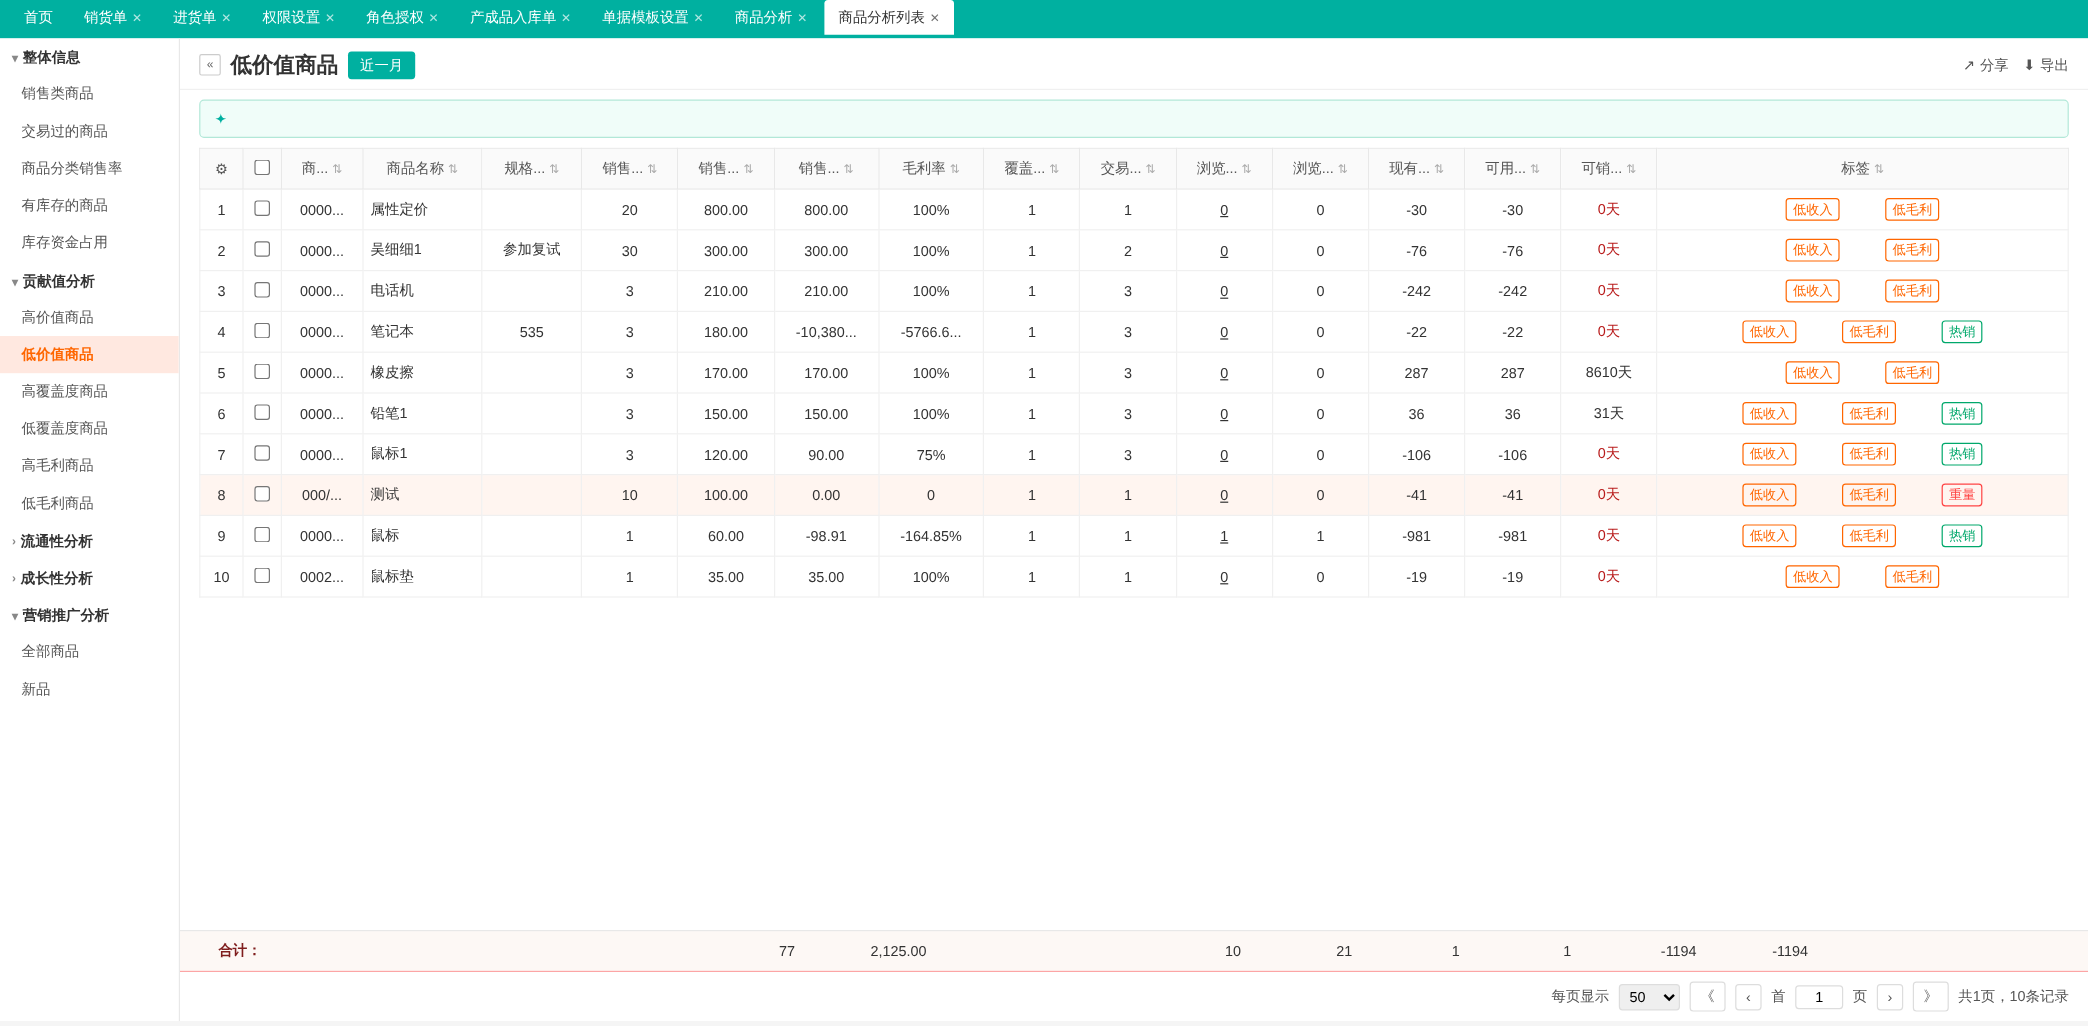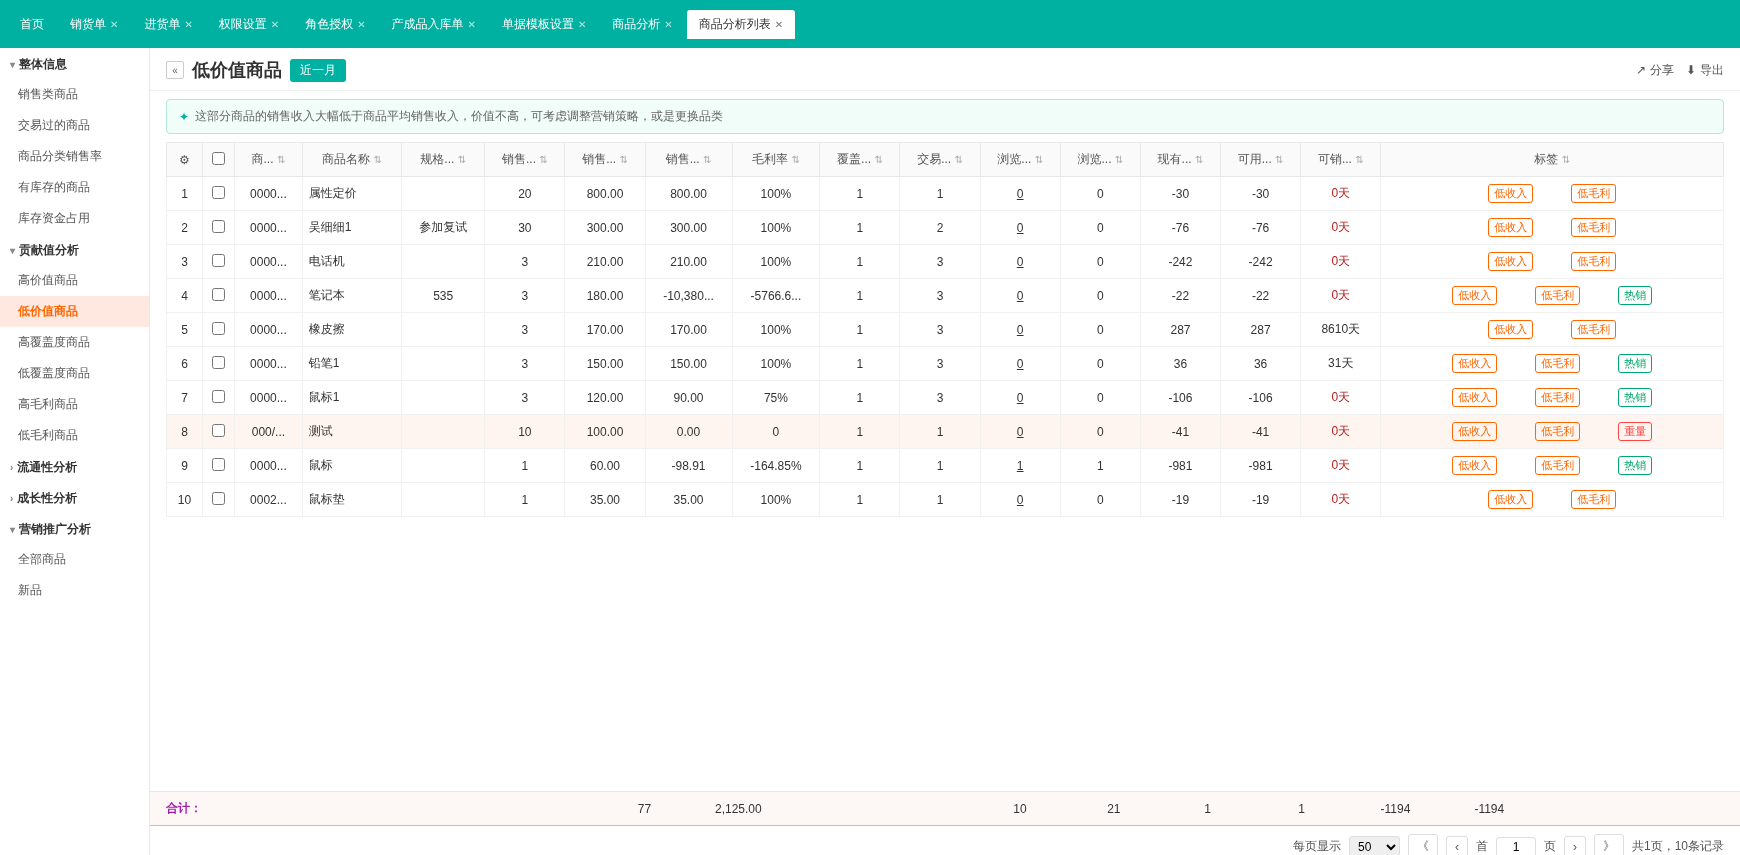--- a/index.html
+++ b/index.html
@@ -1,23 +1,23 @@
 <!DOCTYPE html>
 <html><head>
   <meta charset="utf-8">
   <style>
     * { box-sizing: border-box; margin: 0; padding: 0; font-family: 'Microsoft YaHei', Arial, sans-serif; font-size: 12px; }
     body { background: #f5f5f5; overflow: hidden; }
 
     
     .top-nav {
       background: #00b0a0;
-      height: 48px;
-      display: flex;
-      align-items: center;
+      height: 32px;
+      display: flex;
+      align-items: flex-start;
       padding: 0 8px;
       gap: 2px;
     }
     .nav-item {
       color: #fff;
       padding: 6px 12px;
       cursor: pointer;
       white-space: nowrap;
       border-radius: 3px 3px 0 0;
       display: flex;
@@ -194,21 +194,21 @@
 
     
     .footer-bar {
       border-top: 1px solid #e8e8e8;
       padding: 8px 16px;
       background: #fdf8f5;
       display: flex;
       align-items: center;
       gap: 0;
     }
-    .footer-label { color: #a21caf; font-weight: bold; padding-right: 20px; }
+    .footer-label { color: #7f1d1d; font-weight: bold; padding-right: 20px; margin-left: 16px; }
     .footer-cells {
       display: flex;
       flex: 1;
       gap: 0;
     }
     .footer-cell {
       flex: 1;
       text-align: center;
       color: #333;
       font-size: 12px;
@@ -360,21 +360,20 @@
         </div>
         <div class="action-btn">
           <span>⬇</span>
           <span>导出</span>
         </div>
       </div>
     </div>
 
     <div class="info-bar">
       <span style="color:#00b0a0;">✦</span>
-      <span>这部分商品的销售收入大幅低于商品平均销售收入，价值不高，可考虑调整营销策略，或是更换品类</span>
     </div>
 
     <div class="table-container">
       <table>
         <thead>
           <tr>
             <th style="width:36px;">⚙</th>
             <th style="width:32px;"><input type="checkbox" style=""></th>
             <th>商... <span class="sort-icon">⇅</span></th>
             <th>商品名称 <span class="sort-icon">⇅</span></th>

